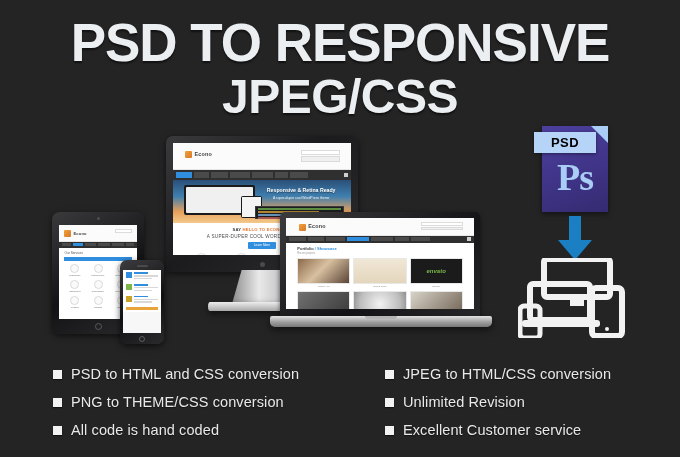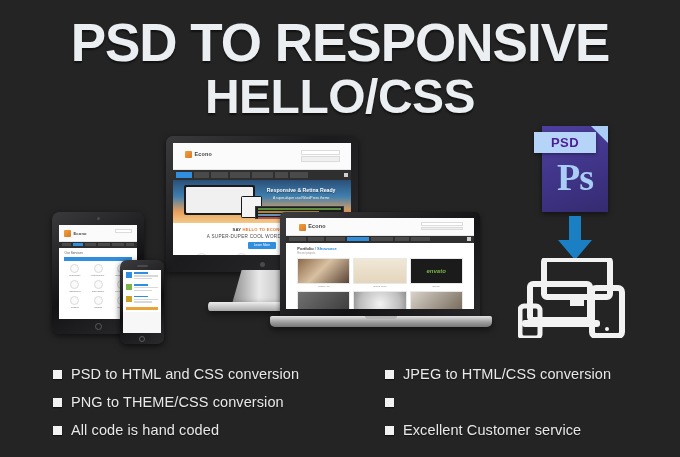--- a/index.html
+++ b/index.html
@@ -278,21 +278,21 @@
     font-size:38px; font-weight:700; line-height:1;
     font-family:"Liberation Serif", serif;
     letter-spacing:-1px;
   }
   .psd .banner{
     position:absolute; left:0; top:12px; width:62px; height:21px;
     background:#b6d4f7; box-shadow:0 1px 3px rgba(0,0,0,.45);
     display:flex; align-items:center; justify-content:center;
   }
   .psd .banner span{
-    color:#4c1d95; font-size:13px; font-weight:700; letter-spacing:.5px;
+    color:#000000; font-size:13px; font-weight:700; letter-spacing:.5px;
   }
 
   
   .arrow{ position:absolute; left:556px; top:216px; width:38px; height:44px; }
 
   
   .rd{ position:absolute; left:518px; top:258px; width:118px; height:80px; }
 
   
   .bullets{ position:absolute; left:9px; top:360px; width:680px; height:84px; }
@@ -309,21 +309,21 @@
     white-space:nowrap; text-shadow:0 1px 1px rgba(0,0,0,.5);
   }
 </style>
 </head>
 <body>
 
 <div class="poster">
 
   <div class="headline">
     <span class="l1">PSD TO RESPONSIVE</span>
-    <span class="l2">HELLO/CSS</span>
+    <span class="l2">JPEG/CSS</span>
   </div>
 
   <div class="stage">
 
     <div class="monitor">
       <div class="bezel"></div>
       <div class="screen">
         <div class="site">
           <div class="shead">
             <div class="logo">
@@ -591,20 +591,21 @@
         <span class="btxt">All code is hand coded</span>
       </div>
     </div>
     <div class="bcol c2">
       <div class="brow">
         <span class="bbox"></span>
         <span class="btxt">JPEG to HTML/CSS conversion</span>
       </div>
       <div class="brow">
         <span class="bbox"></span>
+        <span class="btxt">Unlimited Revision</span>
       </div>
       <div class="brow">
         <span class="bbox"></span>
         <span class="btxt">Excellent Customer service</span>
       </div>
     </div>
   </div>
 
 </div>
 

